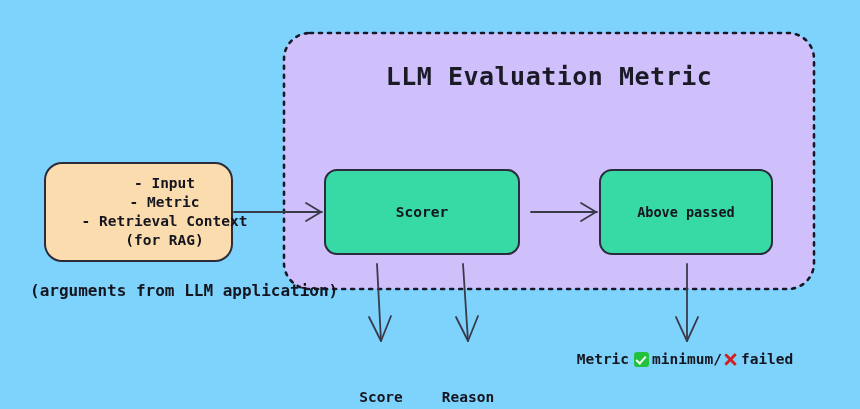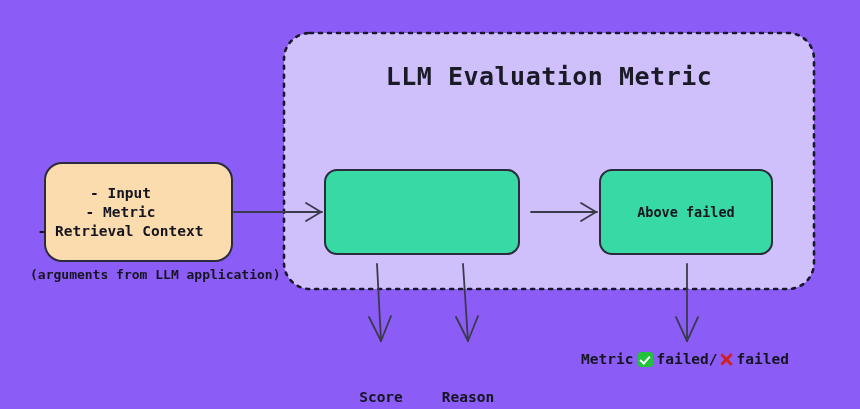--- a/index.html
+++ b/index.html
@@ -7,21 +7,21 @@
     padding: 0;
     background: #ffffff;
   }
   body {
     font-family: "DejaVu Sans Mono", "Liberation Mono", monospace;
   }
   #canvas {
     position: relative;
     width: 860px;
     height: 409px;
-    background: #8b5cf6;
+    background: #7dd3fc;
     overflow: hidden;
   }
   #svg-layer {
     position: absolute;
     left: 0;
     top: 0;
     width: 860px;
     height: 409px;
   }
   .node-label {
@@ -49,43 +49,44 @@
     color: #1b1b28;
     font-family: "DejaVu Sans Mono", "Liberation Mono", monospace;
   }
   .args-box-text {
     left: 46px;
     top: 163px;
     width: 149px;
     height: 98px;
     font-size: 14.5px;
     line-height: 19px;
+    padding-left: 44px;
   }
   .scorer-text {
     left: 326px;
     top: 171px;
     width: 192px;
     height: 82px;
     font-size: 14.5px;
   }
   .threshold-text {
     left: 601px;
     top: 171px;
     width: 170px;
     height: 82px;
     font-size: 13.5px;
     line-height: 19px;
   }
   .caption {
     position: absolute;
     left: 30px;
-    top: 267px;
+    top: 281px;
     width: 220px;
     text-align: center;
-    font-size: 13px;
+    font-size: 16px;
     font-weight: bold;
     color: #15151f;
     font-family: "DejaVu Sans Mono", "Liberation Mono", monospace;
     white-space: nowrap;
   }
   .out-label {
     position: absolute;
     text-align: center;
     font-size: 14.5px;
     font-weight: bold;
@@ -199,39 +200,43 @@
       <polyline points="676,317 687,341 698,317"></polyline>
     </g>
   </svg>
 
   <div class="container-title">LLM Evaluation Metric</div>
 
   <div class="node-label args-box-text">
     <div>- Input</div>
     <div>- Metric</div>
     <div>- Retrieval Context</div>
+    <div>(for RAG)</div>
   </div>
 
   <div class="caption">(arguments from LLM application)</div>
 
+  <div class="node-label scorer-text">
+    <div>Scorer</div>
+  </div>
 
   <div class="node-label threshold-text">
-    <div>Above failed</div>
+    <div>Above passed</div>
   </div>
 
   <div class="out-label out-score">
     <div>Score</div>
   </div>
 
   <div class="out-label out-reason">
     <div>Reason</div>
     
   </div>
 
   <div class="out-label out-verdict">
     <span>Metric</span>
     <span class="emoji-check"></span>
-    <span>failed/</span>
+    <span>minimum/</span>
     <span class="emoji-cross"></span>
     <span>failed</span>
   </div>
 
 </div>
 
 </body></html>

